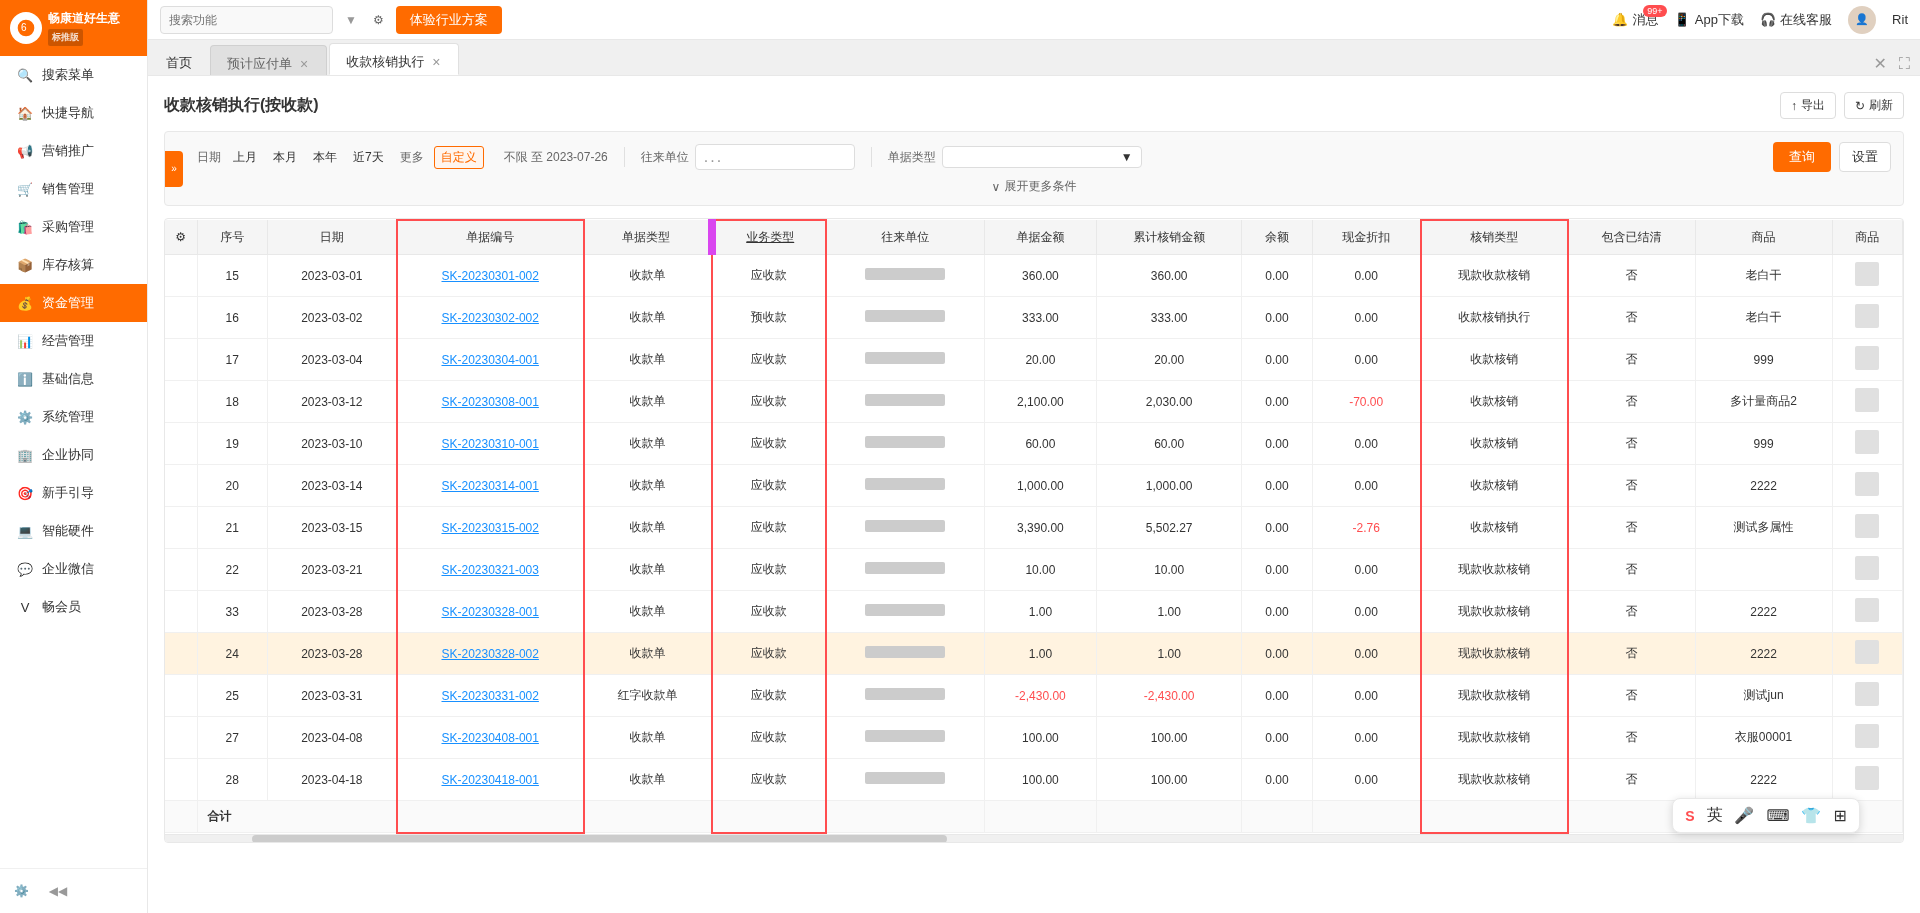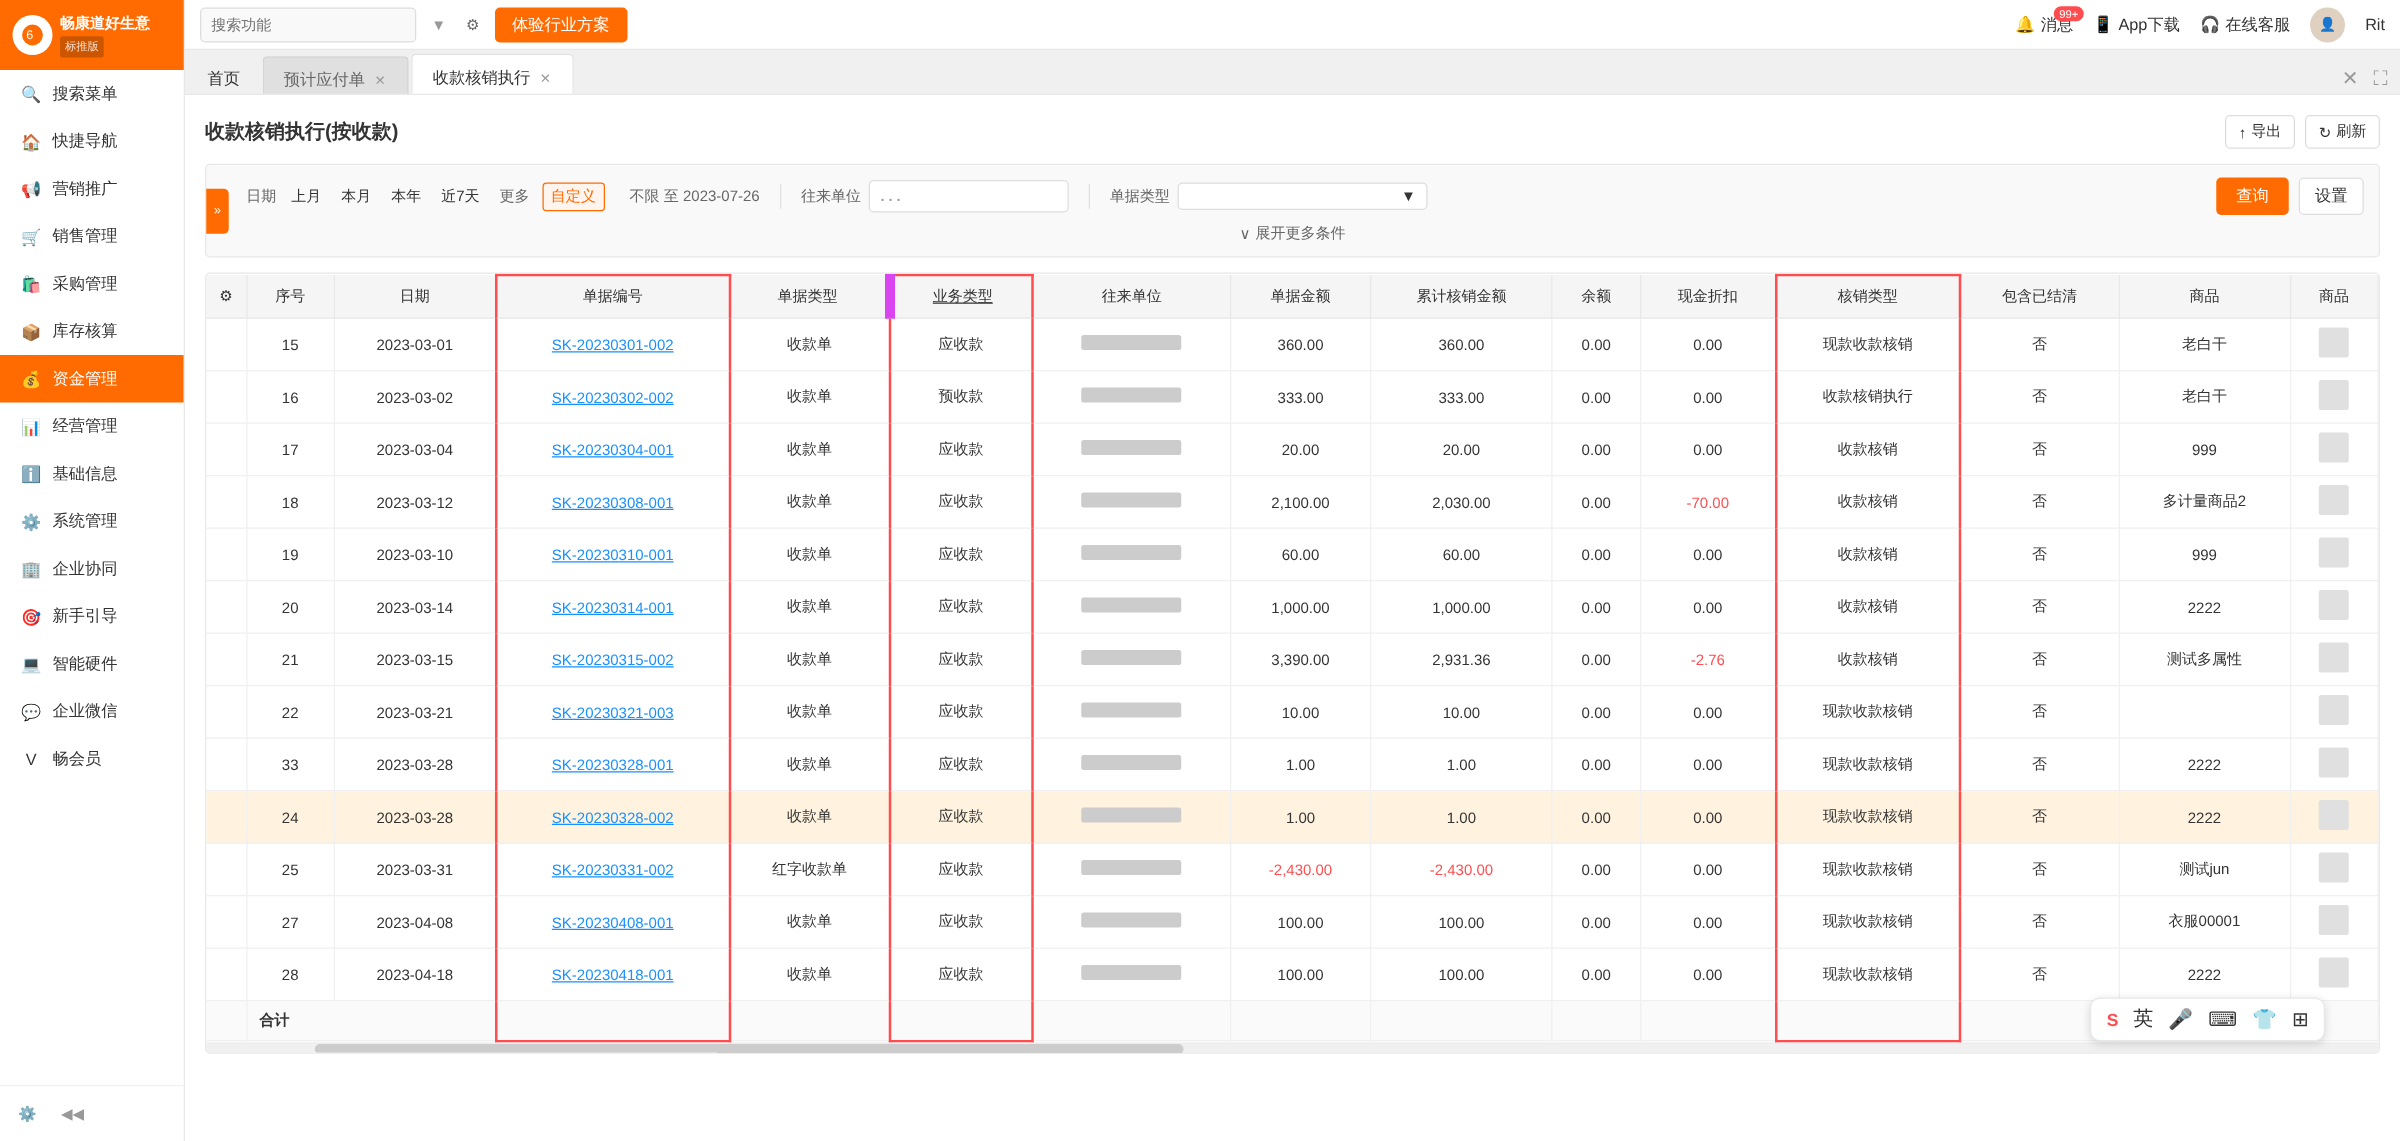--- a/index.html
+++ b/index.html
@@ -3,21 +3,21 @@
   <meta charset="utf-8">
   <style>
     * { box-sizing: border-box; margin: 0; padding: 0; }
     body { font-family: 'Microsoft YaHei', Arial, sans-serif; font-size: 12px; background: #f5f5f5; display: flex; height: 913px; overflow: hidden; }
 
     
     .sidebar { width: 148px; background: #fff; border-right: 1px solid #e8e8e8; display: flex; flex-direction: column; flex-shrink: 0; }
     .sidebar-logo { background: #ff6b00; color: #fff; padding: 8px 10px; display: flex; align-items: center; gap: 6px; min-height: 56px; }
     .sidebar-logo-icon { width: 32px; height: 32px; background: #fff; border-radius: 50%; display: flex; align-items: center; justify-content: center; }
     .sidebar-logo-icon svg { width: 20px; height: 20px; }
-    .sidebar-logo-badge { font-size: 9px; color: rgba(255,255,255,0.8); background: rgba(0,0,0,0.2); padding: 2px 4px; border-radius: 2px; margin-top: 2px; display: inline-block; }
+    .sidebar-logo-badge { font-size: 9px; color: rgba(255,255,255,0.8); background: rgba(0,0,0,0.2); padding: 2px 4px; border-radius: 2px; margin-top: 2px; display: inline-block; font-weight: bold; }
     .sidebar-nav { flex: 1; overflow-y: auto; }
     .sidebar-item { display: flex; align-items: center; gap: 8px; padding: 10px 16px; cursor: pointer; color: #333; font-size: 13px; }
     .sidebar-item.active { background: #ff6b00; color: #fff; }
     .sidebar-item .icon { width: 18px; height: 18px; display: flex; align-items: center; justify-content: center; flex-shrink: 0; }
     .sidebar-bottom { padding: 8px; display: flex; align-items: center; gap: 8px; border-top: 1px solid #f0f0f0; }
     .sidebar-bottom-icon { width: 28px; height: 28px; display: flex; align-items: center; justify-content: center; cursor: pointer; color: #999; }
 
     
     .main { flex: 1; display: flex; flex-direction: column; overflow: hidden; }
 
@@ -420,21 +420,21 @@
   </tr>
             <tr>
     <td></td>
     <td>21</td>
     <td>2023-03-15</td>
     <td style="border-left:2px solid #ff4d4f;border-right:2px solid #ff4d4f;"><a class="link-cell">SK-20230315-002</a></td>
     <td>收款单</td>
     <td style="border-left:2px solid #ff4d4f;border-right:2px solid #ff4d4f;">应收款</td>
     <td><span style="display:inline-block;background:#ccc;border-radius:2px;color:transparent;width:80px;height:12px;"> </span></td>
     <td class="">3,390.00</td>
-    <td class="">2,931.36</td>
+    <td class="">5,502.27</td>
     <td>0.00</td>
     <td class="neg-red">-2.76</td>
     <td style="border-left:2px solid #ff4d4f;border-right:2px solid #ff4d4f;">收款核销</td>
     <td>否</td>
     <td>测试多属性</td>
     <td><span style="display:inline-block;width:24px;height:24px;background:#e0e0e0;border-radius:2px;"></span></td>
   </tr>
             <tr>
     <td></td>
     <td>22</td>

